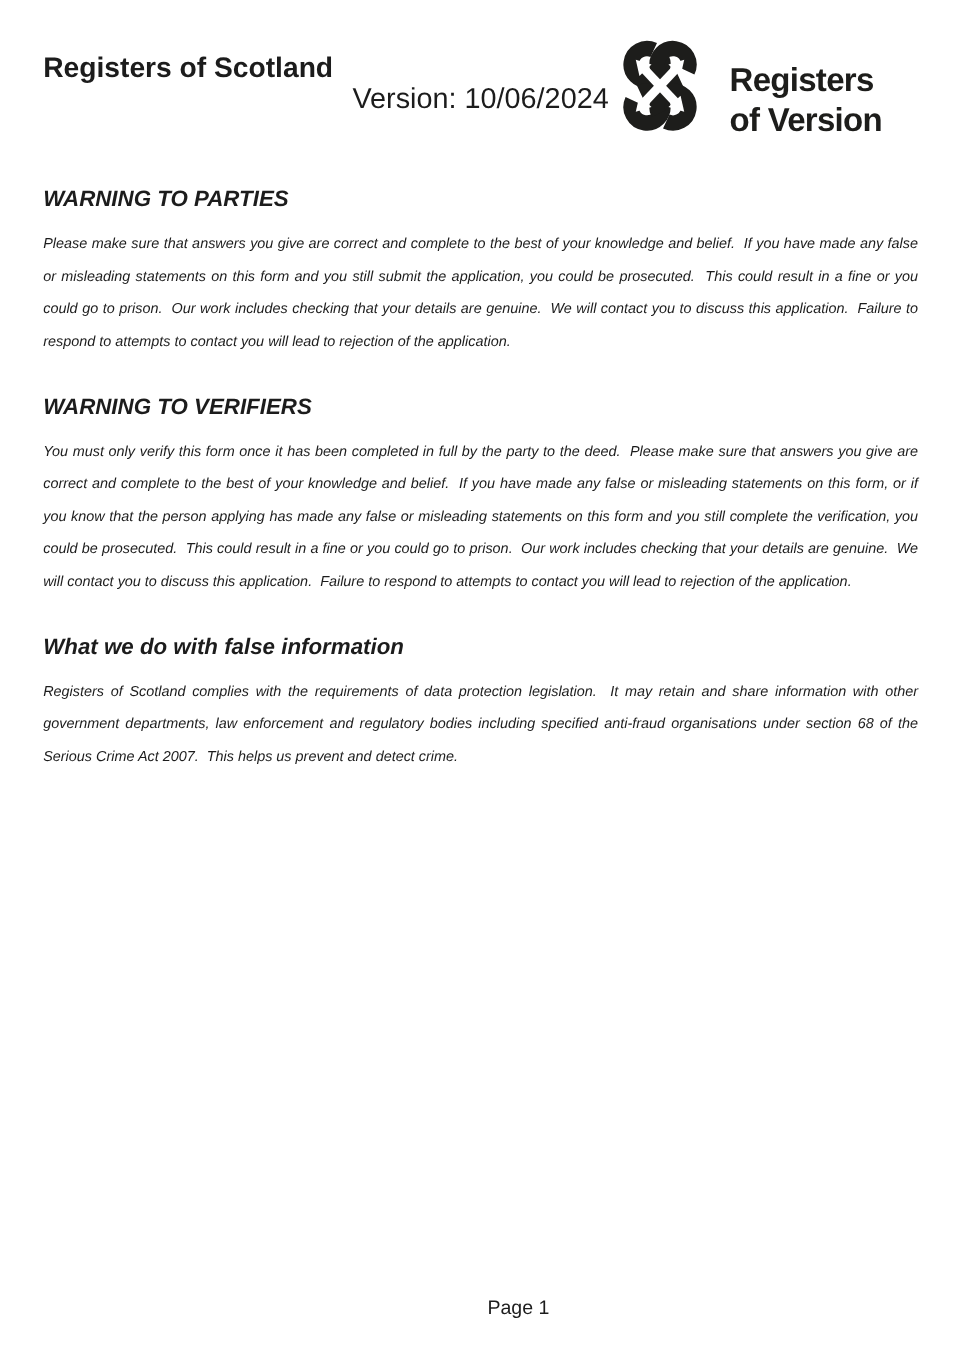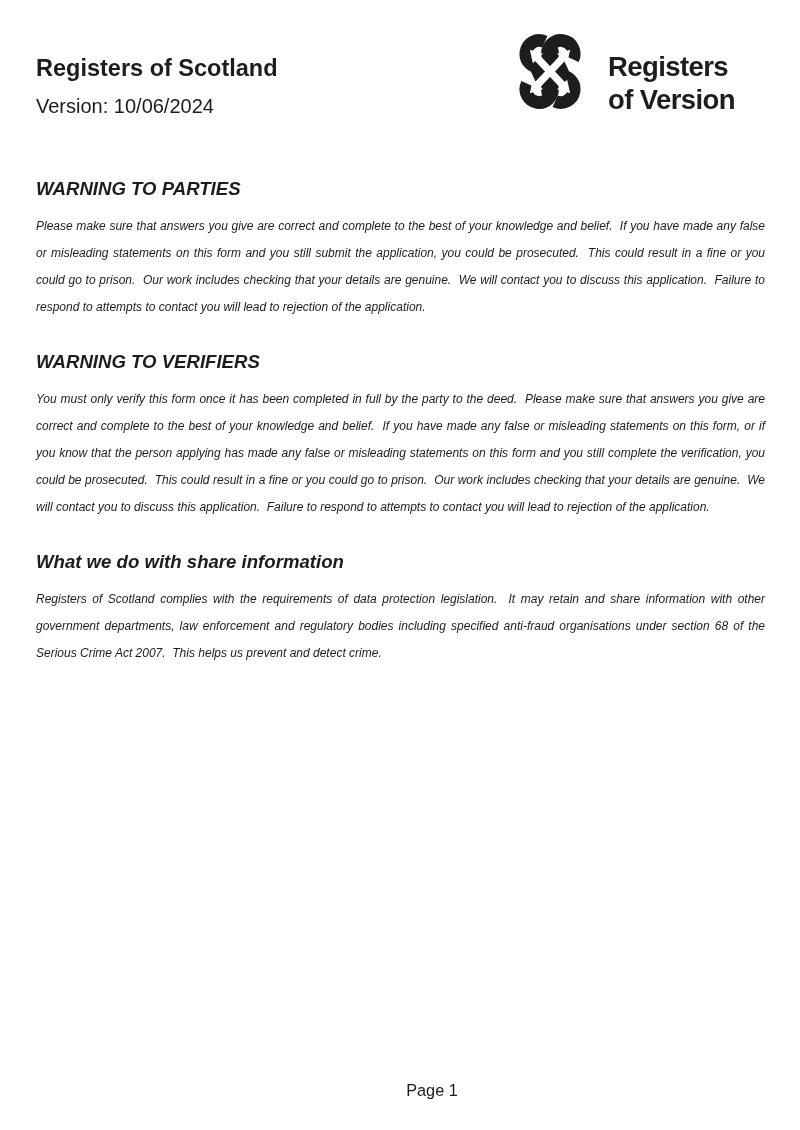--- a/index.html
+++ b/index.html
@@ -5,38 +5,39 @@
   html, body { margin: 0; padding: 0; background: #ffffff; }
   .page {
     position: relative;
     width: 800px;
     height: 1130px;
     background: #ffffff;
     font-family: "Liberation Sans", sans-serif;
     color: #1c1c1c;
     overflow: hidden;
   }
-  .doc { padding: 55px 35px 0 36px; }
+  .doc { padding: 43px 35px 0 36px; }
 
   .title {
     margin: 0;
     font-size: 23.5px;
     line-height: 27px;
     font-weight: bold;
   }
   .subtitle {
     margin: 0;
     font-size: 23.5px;
     line-height: 27px;
     font-weight: normal;
   }
   .version {
-    margin: 12px 0 0 0;
-    font-size: 20px;
+    margin: 1px 0 0 0;
+    font-size: 24px;
     line-height: 24px;
+    text-align: center;
   }
 
   .logo {
     position: absolute;
     top: 33px;
     left: 518px;
     display: flex;
     align-items: flex-start;
   }
   .logo-mark { width: 64px; height: 77px; display: block; }
@@ -95,21 +96,21 @@
         <h3 class="section-heading">WARNING TO PARTIES</h3>
         <p class="section-body">Please make sure that answers you give are correct and complete to the best of your knowledge and belief.&nbsp; If you have made any false or misleading statements on this form and you still submit the application, you could be prosecuted.&nbsp; This could result in a fine or you could go to prison.&nbsp; Our work includes checking that your details are genuine.&nbsp; We will contact you to discuss this application.&nbsp; Failure to respond to attempts to contact you will lead to rejection of the application.</p>
       </div>
 
       <div class="section">
         <h3 class="section-heading">WARNING TO VERIFIERS</h3>
         <p class="section-body">You must only verify this form once it has been completed in full by the party to the deed.&nbsp; Please make sure that answers you give are correct and complete to the best of your knowledge and belief.&nbsp; If you have made any false or misleading statements on this form, or if you know that the person applying has made any false or misleading statements on this form and you still complete the verification, you could be prosecuted.&nbsp; This could result in a fine or you could go to prison.&nbsp; Our work includes checking that your details are genuine.&nbsp; We will contact you to discuss this application.&nbsp; Failure to respond to attempts to contact you will lead to rejection of the application.</p>
       </div>
 
       <div class="section">
-        <h3 class="section-heading">What we do with share information</h3>
+        <h3 class="section-heading">What we do with false information</h3>
         <p class="section-body">Registers of Scotland complies with the requirements of data protection legislation.&nbsp; It may retain and share information with other government departments, law enforcement and regulatory bodies including specified anti-fraud organisations under section 68 of the Serious Crime Act 2007.&nbsp; This helps us prevent and detect crime.</p>
       </div>
 
     </div>
   </div>
 
   <div class="logo">
     <svg class="logo-mark" viewBox="0 0 65 77" xmlns="http://www.w3.org/2000/svg" aria-hidden="true">
 
       <g fill="none" stroke="#1d1d1b" stroke-width="13" stroke-linecap="butt">

